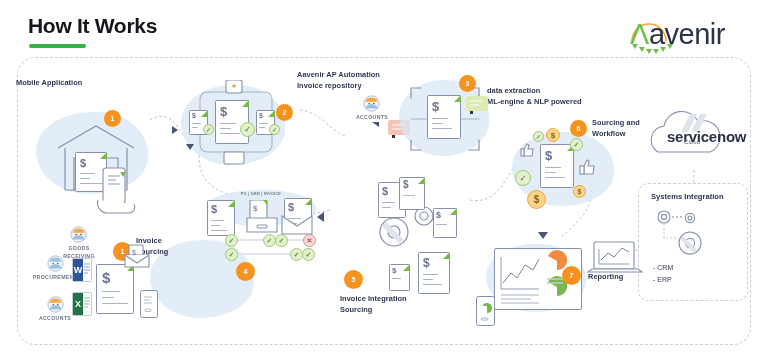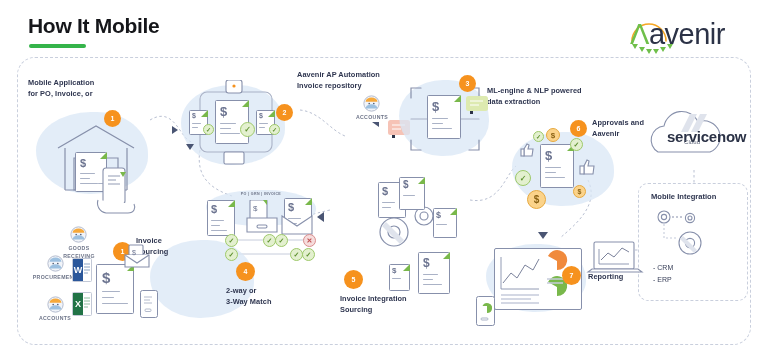--- a/index.html
+++ b/index.html
@@ -91,21 +91,21 @@
   .snow-cloud-txt{position:absolute;left:684px;top:139px;font-size:6px;color:#5c6377;letter-spacing:.1px;}
 
   
   .wires{position:absolute;left:0;top:0;width:768px;height:360px;pointer-events:none;}
 </style>
 </head>
 <body>
 
 <div class="stage">
 
-  <div class="title">How It Mobile</div>
+  <div class="title">How It Works</div>
   <div class="title-rule"></div>
 
   <div class="logo">
     <svg viewBox="0 0 140 52" width="140" height="52">
       <path d="M22 33 A17 17 0 0 1 56 33" fill="none" stroke="#f5a623" stroke-width="1.6" stroke-linecap="round"></path>
       <g fill="#6fbf4a">
         <polygon points="22,36 28,36 25,41"></polygon>
         <polygon points="29,39 35,39 32,44"></polygon>
         <polygon points="36,41 42,41 39,46"></polygon>
         <polygon points="43,41 49,41 46,46"></polygon>
@@ -131,23 +131,22 @@
       <path d="M694 170 L694 185"></path>
       <path d="M610 250 L640 250"></path>
       <path d="M96 300 C110 300, 120 290, 126 282"></path>
     </g>
     <g fill="none" stroke="#c6ccdb" stroke-width="1">
       <path d="M228 240 L310 240"></path>
       <path d="M228 254 L310 254"></path>
     </g>
   </svg>
 
-  <div class="lbl" style="left:28px;top:78px;width:108px;">
+  <div class="lbl" style="left:16px;top:78px;width:108px;">
     <div>Mobile Application</div>
-    <div>for PO, Invoice, or</div>
   </div>
   <div class="blob" style="left:36px;top:112px;width:112px;height:82px;"></div>
   <svg style="position:absolute;left:46px;top:112px;" width="100" height="86">
     <g fill="none" stroke="#8790ab" stroke-width="1.2">
       <path d="M12 36 L50 14 L88 36"></path>
       <path d="M19 36 L19 78 M81 36 L81 78"></path>
       <path d="M19 78 L81 78"></path>
       <path d="M28 46 L72 46 L72 78 L28 78 Z"></path>
     </g>
   </svg>
@@ -218,22 +217,22 @@
   <div class="bubble" style="left:388px;top:120px;width:22px;height:15px;background:#f6c3b6;">
     <svg width="22" height="15">
         <g stroke="#fff" stroke-width="1">
           <path d="M4 5 H17 M4 9 H13"></path>
         </g>
       </svg>
   </div>
   <div class="arrowhead" style="left:372px;top:122px;border-width:5px 0 0 7px;border-color:#4a5573 transparent transparent transparent;"></div>
 
   <div class="lbl" style="left:487px;top:86px;width:110px;">
+    <div>data extraction</div>
     <div>ML-engine &amp; NLP powered</div>
-    <div>data extraction</div>
   </div>
   <div class="blob" style="left:399px;top:80px;width:90px;height:76px;"></div>
   <svg style="position:absolute;left:409px;top:84px;" width="72" height="70">
     <g fill="none" stroke="#8790ab" stroke-width="1.2" stroke-linecap="round">
       <path d="M2 14 V4 H12 M60 4 H70 V14 M70 56 V66 H60 M12 66 H2 V56"></path>
       <path d="M2 35 H70" stroke="#aab2c6"></path>
     </g>
   </svg>
   <div class="doc" style="left:427px;top:95px;width:32px;height:42px;">
     <div class="dollar" style="left:4px;top:3px;font-size:13px;">$</div>
@@ -244,22 +243,22 @@
   <div class="bubble" style="left:466px;top:96px;width:22px;height:15px;background:#ddeab0;">
     <svg width="22" height="15">
         <g stroke="#fff" stroke-width="1">
           <path d="M4 5 H17 M4 9 H13"></path>
         </g>
       </svg>
   </div>
   <div class="badge" style="left:459px;top:75px;width:17px;height:17px;">3</div>
 
   <div class="lbl" style="left:592px;top:118px;width:80px;">
-    <div>Approvals and</div>
-    <div>Aavenir</div>
+    <div>Sourcing and</div>
+    <div>Workflow</div>
   </div>
   <div class="blob" style="left:512px;top:132px;width:102px;height:74px;"></div>
   <div class="doc" style="left:540px;top:144px;width:32px;height:42px;">
     <div class="dollar" style="left:4px;top:3px;font-size:13px;">$</div>
     <div class="rule" style="left:4px;top:22px;width:16px;"></div>
     <div class="rule" style="left:4px;top:27px;width:11px;"></div>
     <div class="rule" style="left:4px;top:32px;width:20px;"></div>
   </div>
   <svg style="position:absolute;left:519px;top:142px;" width="17" height="17">
     <g fill="#fff" stroke="#8790ab" stroke-width="1.1">
@@ -287,21 +286,21 @@
       <g fill="#dfe3ec">
         <polygon points="42,6 49,6 40,24 33,24"></polygon>
         <polygon points="52,6 59,6 50,24 43,24"></polygon>
       </g>
     </svg>
   </div>
   <div class="snow-word">servicenow</div>
   <div class="snow-cloud-txt">Cloud</div>
 
   <div class="sys-card"></div>
-  <div class="sys-title">Mobile Integration</div>
+  <div class="sys-title">Systems Integration</div>
   <svg style="position:absolute;left:650px;top:205px;" width="86" height="56">
     <g fill="none" stroke="#8790ab" stroke-width="1.1">
       <circle cx="14" cy="12" r="6"></circle>
         <circle cx="14" cy="12" r="2.6"></circle>
       <circle cx="40" cy="13" r="4.6"></circle>
         <circle cx="40" cy="13" r="2"></circle>
       <circle cx="40" cy="38" r="11"></circle>
         <circle cx="40" cy="38" r="4.6"></circle>
       <path d="M22 12 H33" stroke-dasharray="2 2"></path>
       <path d="M14 19 V33 H28" stroke-dasharray="2 2" stroke="#c6ccdb"></path>
@@ -424,24 +423,20 @@
     </g>
   </svg>
   <div class="chk" style="left:225px;top:234px;width:11px;height:11px;font-size:7px;">✓</div>
   <div class="chk" style="left:263px;top:234px;width:11px;height:11px;font-size:7px;">✓</div>
   <div class="chk" style="left:275px;top:234px;width:11px;height:11px;font-size:7px;">✓</div>
   <div class="chk bad" style="left:303px;top:234px;width:11px;height:11px;font-size:7px;">✕</div>
   <div class="chk" style="left:225px;top:248px;width:11px;height:11px;font-size:7px;">✓</div>
   <div class="chk" style="left:290px;top:248px;width:11px;height:11px;font-size:7px;">✓</div>
   <div class="chk" style="left:302px;top:248px;width:11px;height:11px;font-size:7px;">✓</div>
   <div class="badge" style="left:236px;top:262px;width:19px;height:19px;">4</div>
-  <div class="lbl" style="left:226px;top:286px;width:80px;">
-    <div>2-way or</div>
-    <div>3-Way Match</div>
-  </div>
   <div class="arrowhead" style="left:317px;top:212px;border-width:5px 7px 5px 0;border-color:transparent #4a5573 transparent transparent;"></div>
 
   <svg style="position:absolute;left:368px;top:192px;" width="74" height="62">
     <g fill="none" stroke="#8790ab" stroke-width="1.2">
       <circle cx="26" cy="40" r="14"></circle>
         <circle cx="26" cy="40" r="6"></circle>
       <circle cx="56" cy="24" r="9"></circle>
         <circle cx="56" cy="24" r="4"></circle>
     </g>
     <g fill="#dfe3ec">

